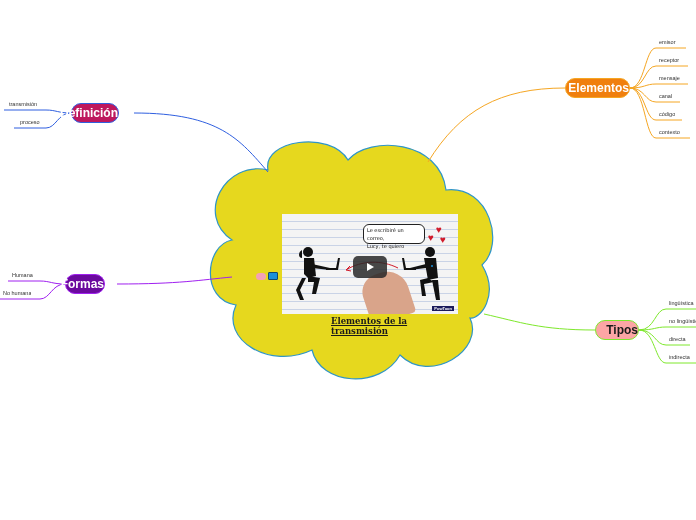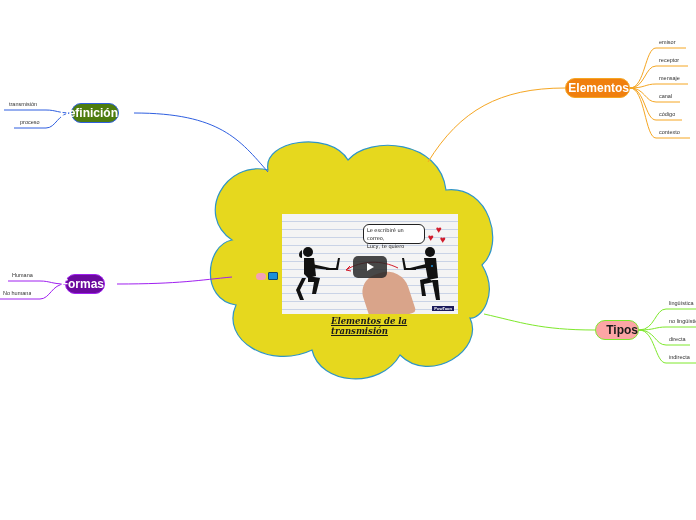--- a/index.html
+++ b/index.html
@@ -31,21 +31,21 @@
       font-family: "DejaVu Sans", sans-serif; font-size: 5px; line-height: 8px;
       padding: 1px 3px; box-sizing: border-box; color: #111;
     }
     .play {
       position: absolute; left: 71px; top: 42px; width: 34px; height: 22px;
       background: rgba(40,40,40,0.85); border-radius: 5px;
       display: flex; align-items: center; justify-content: center;
     }
     .center-title {
       position: absolute; left: 331px; top: 316px; width: 120px;
-      font-family: "DejaVu Serif", serif; font-style: italic; font-weight: bold;
+      font-family: "DejaVu Serif", serif; font-weight: bold;
       font-size: 8.5px; line-height: 10px; color: #1a1a1a; text-decoration: underline;
       cursor: pointer;
     }
   </style>
 </head>
 <body>
 
 <svg class="links" viewBox="0 0 696 520">
 
   <path d="M268,170 C262,140 330,130 348,160 C370,135 440,140 446,190
@@ -75,21 +75,21 @@
 
   <path d="M595,330 C540,330 520,322 484,314" fill="none" stroke="#7ee82c" stroke-width="1"></path>
   <g fill="none" stroke="#7ee82c" stroke-width="1">
     <path d="M639,330 C655,330 655,309 666,309 L696,309"></path>
     <path d="M639,330 C655,330 655,327 666,327 L696,327"></path>
     <path d="M639,330 C655,330 655,345 666,345 L690,345"></path>
     <path d="M639,330 C655,330 655,363 666,363 L696,363"></path>
   </g>
 </svg>
 
-<div class="pill" style="left:71px; top:103px; width:48px; background:#4d7c0f; border:1.5px solid #2f5fe0;">
+<div class="pill" style="left:71px; top:103px; width:48px; background:#be185d; border:1.5px solid #2f5fe0;">
   <span>Definición</span>
 </div>
 <div class="pill" style="left:65px; top:274px; width:40px; background:#6b0a9e; border:1.5px solid #a020f0;">
   <span>Formas</span>
 </div>
 <div class="pill" style="left:565px; top:78px; width:65px; background:#f07f0e; border:1.5px solid #f5a623;">
   <span>Elementos</span>
 </div>
 <div class="pill" style="left:595px; top:320px; width:44px; background:#fca5a5; border:1.5px solid #7ee82c; color:#1a1a1a;">
   <span>Tipos</span>

